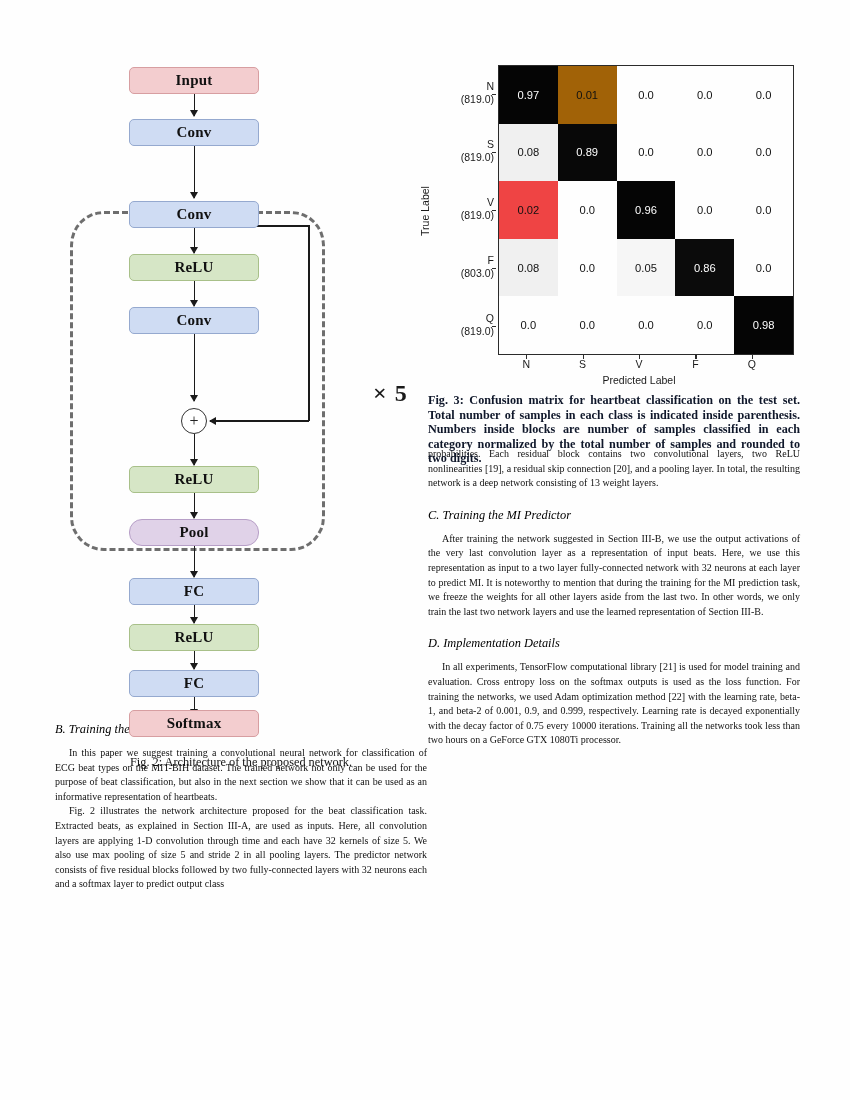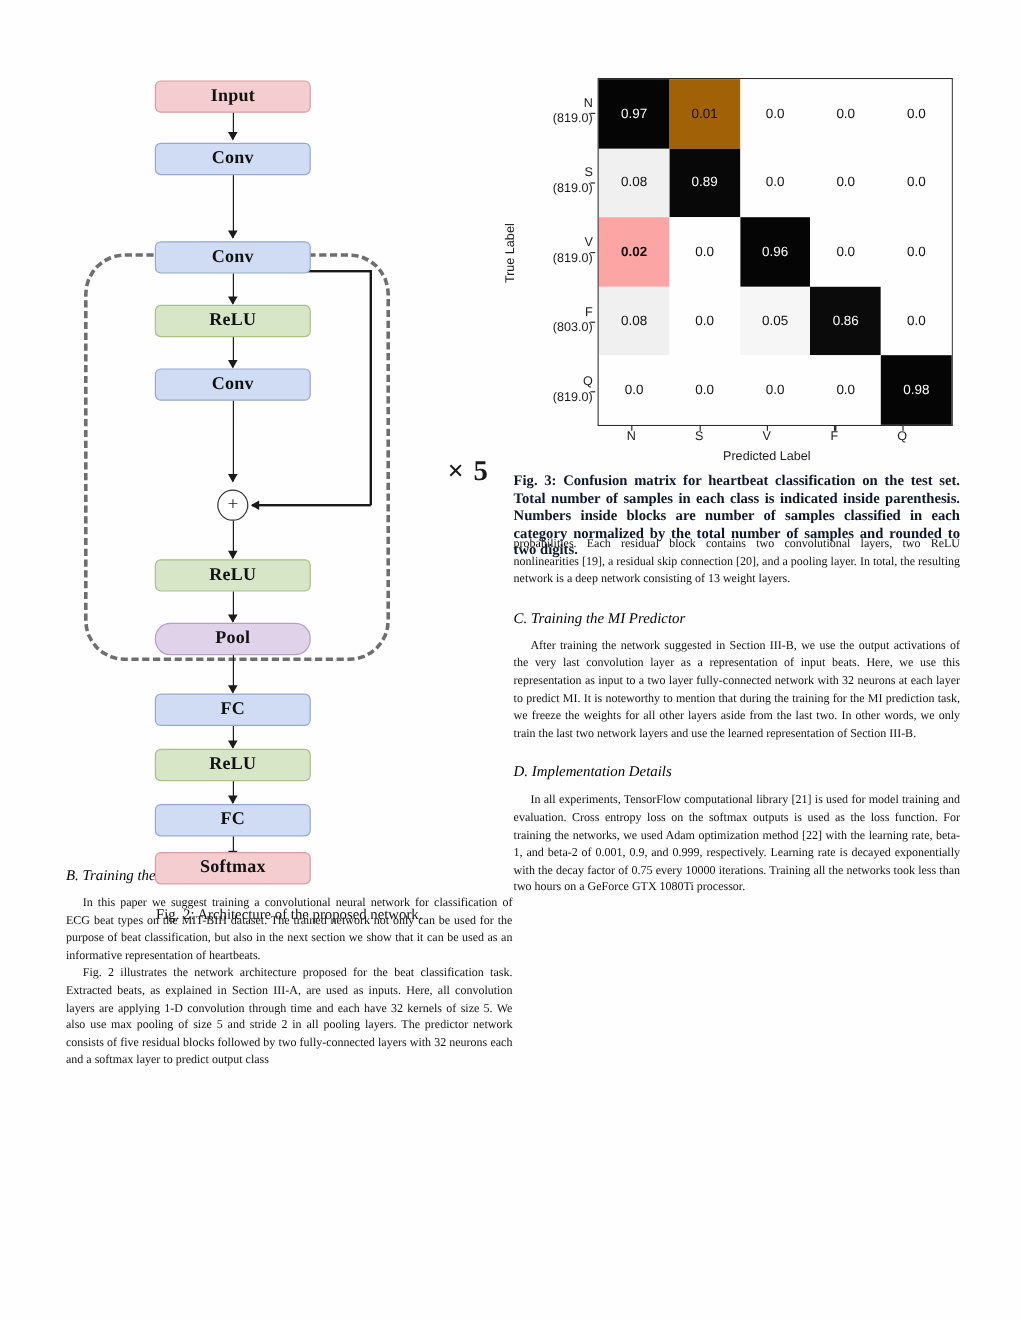--- a/index.html
+++ b/index.html
@@ -438,21 +438,21 @@
         <div class="cm-cell" style="background: rgb(254, 254, 254);">0.0</div>
         <div class="cm-cell" style="background: rgb(254, 254, 254);">0.0</div>
         <div class="cm-cell" style="background: rgb(254, 254, 254);">0.0</div>
 
         <div class="cm-cell" style="background: rgb(240, 240, 240);">0.08</div>
         <div class="cm-cell dark" style="background: rgb(8, 8, 8);">0.89</div>
         <div class="cm-cell" style="background: rgb(254, 254, 254);">0.0</div>
         <div class="cm-cell" style="background: rgb(254, 254, 254);">0.0</div>
         <div class="cm-cell" style="background: rgb(254, 254, 254);">0.0</div>
 
-        <div class="cm-cell" style="background: #fca5a5; font-weight: bold;">0.02</div>
+        <div class="cm-cell" style="background: #ef4444;">0.02</div>
         <div class="cm-cell" style="background: rgb(254, 254, 254);">0.0</div>
         <div class="cm-cell dark" style="background: rgb(5, 5, 5);">0.96</div>
         <div class="cm-cell" style="background: rgb(254, 254, 254);">0.0</div>
         <div class="cm-cell" style="background: rgb(254, 254, 254);">0.0</div>
 
         <div class="cm-cell" style="background: rgb(240, 240, 240);">0.08</div>
         <div class="cm-cell" style="background: rgb(254, 254, 254);">0.0</div>
         <div class="cm-cell" style="background: rgb(246, 246, 246);">0.05</div>
         <div class="cm-cell dark" style="background: rgb(11, 11, 11);">0.86</div>
         <div class="cm-cell" style="background: rgb(254, 254, 254);">0.0</div>

